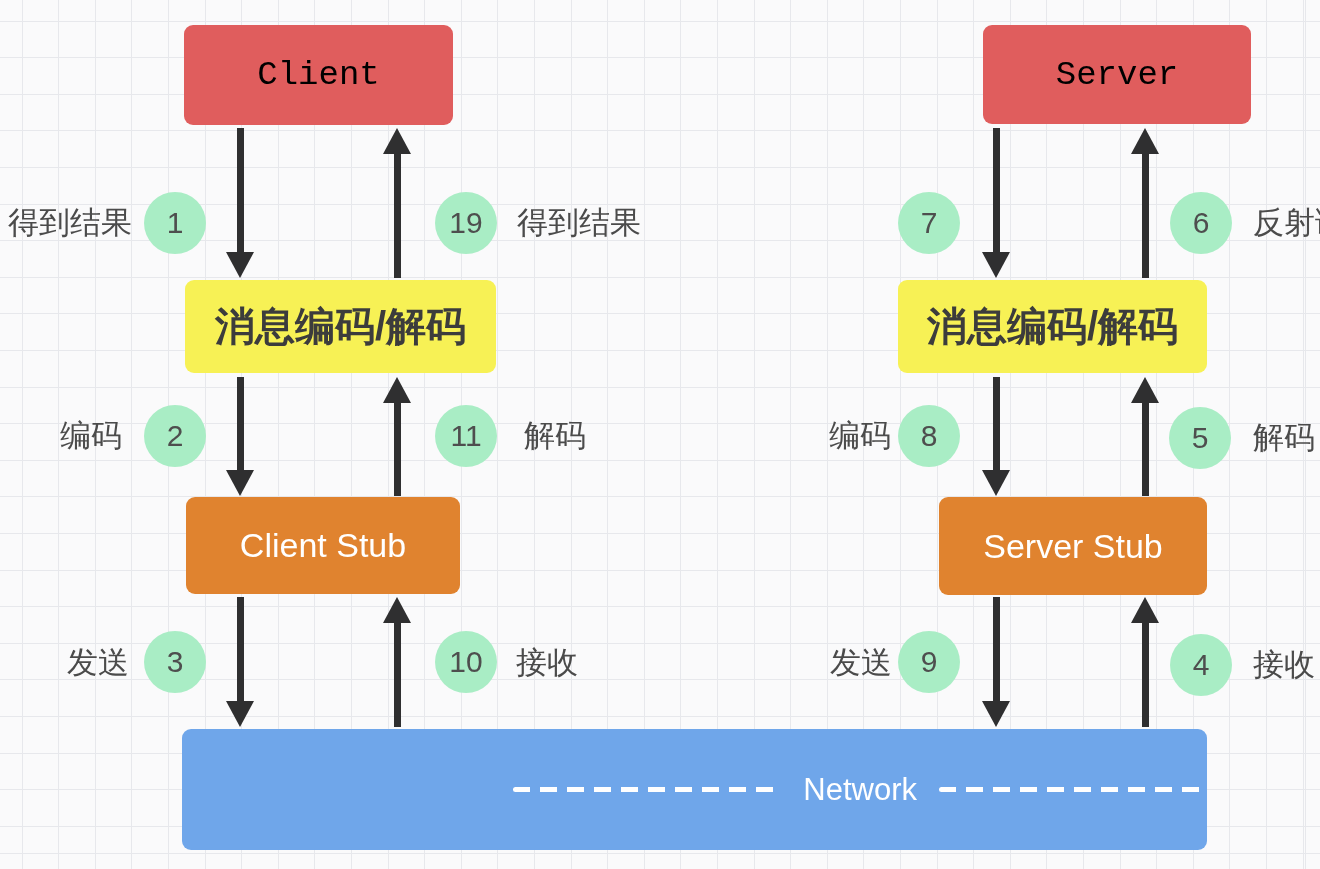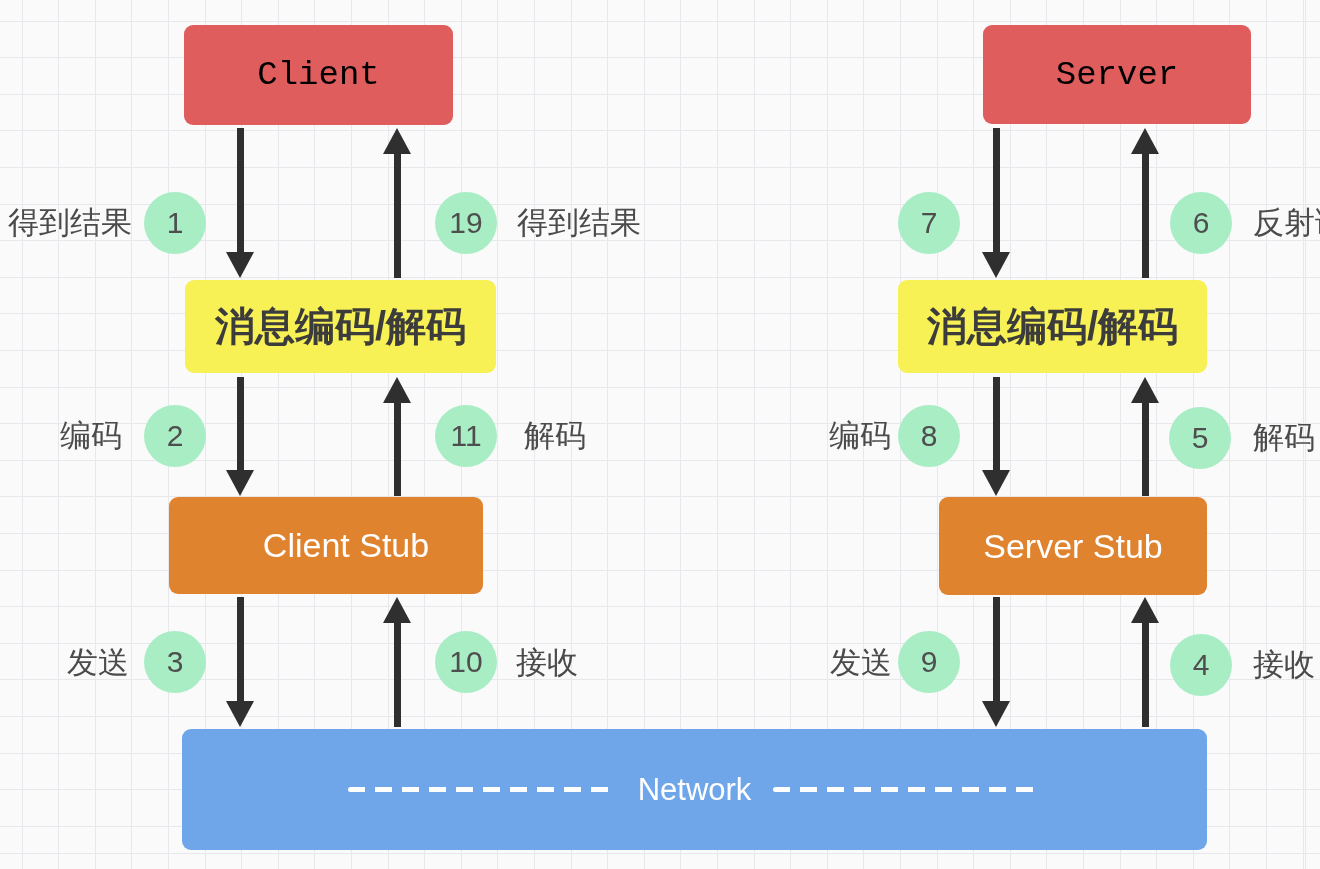--- a/index.html
+++ b/index.html
@@ -14,23 +14,23 @@
   }
   .box{position:absolute;border-radius:9px;display:flex;align-items:center;justify-content:center;white-space:nowrap;}
   .box.red{background:#e05d5d;color:#000000;font-size:34px;font-weight:500;font-family:Liberation Mono, monospace;}
   .box.orange{background:#e0832f;color:#ffffff;font-size:34px;font-weight:500;}
   .box.yellow{background:#f7f155;color:#3c3c3c;font-size:40px;font-weight:700;}
   .box.blue{background:#6fa6ea;color:#ffffff;font-size:31px;font-weight:500;}
   .b-client{left:184px;top:25px;width:269px;height:100px;}
   .b-server{left:939px;top:25px;width:268px;height:99px;margin-left:44px;}
   .b-codec-l{left:185px;top:280px;width:311px;height:93px;}
   .b-codec-r{left:898px;top:280px;width:309px;height:93px;}
-  .b-cstub{left:169px;top:497px;width:274px;height:97px;padding-left:40px;}
+  .b-cstub{left:186px;top:497px;width:274px;height:97px;}
   .b-sstub{left:939px;top:497px;width:268px;height:98px;}
-  .b-network{left:182px;top:729px;width:1025px;height:121px;gap:22px;}
+  .b-network{left:182px;top:729px;width:1025px;height:121px;gap:22px;justify-content:flex-end;}
   .dash{width:268px;height:5px;border-radius:3px;
     background:repeating-linear-gradient(90deg,#ffffff 0 17px,rgba(0,0,0,0) 17px 27px);}
   .arrow{position:absolute;width:30px;}
   .arrow .shaft{position:absolute;left:50%;margin-left:-3.5px;width:7px;background:#2f2f30;}
   .arrow.down .shaft{top:0;bottom:22px;}
   .arrow.up .shaft{top:22px;bottom:0;}
   .arrow .head{position:absolute;left:50%;margin-left:-14px;width:0;height:0;
     border-left:14px solid transparent;border-right:14px solid transparent;}
   .arrow.down .head{bottom:0;border-top:26px solid #2f2f30;}
   .arrow.up .head{top:0;border-bottom:26px solid #2f2f30;}

